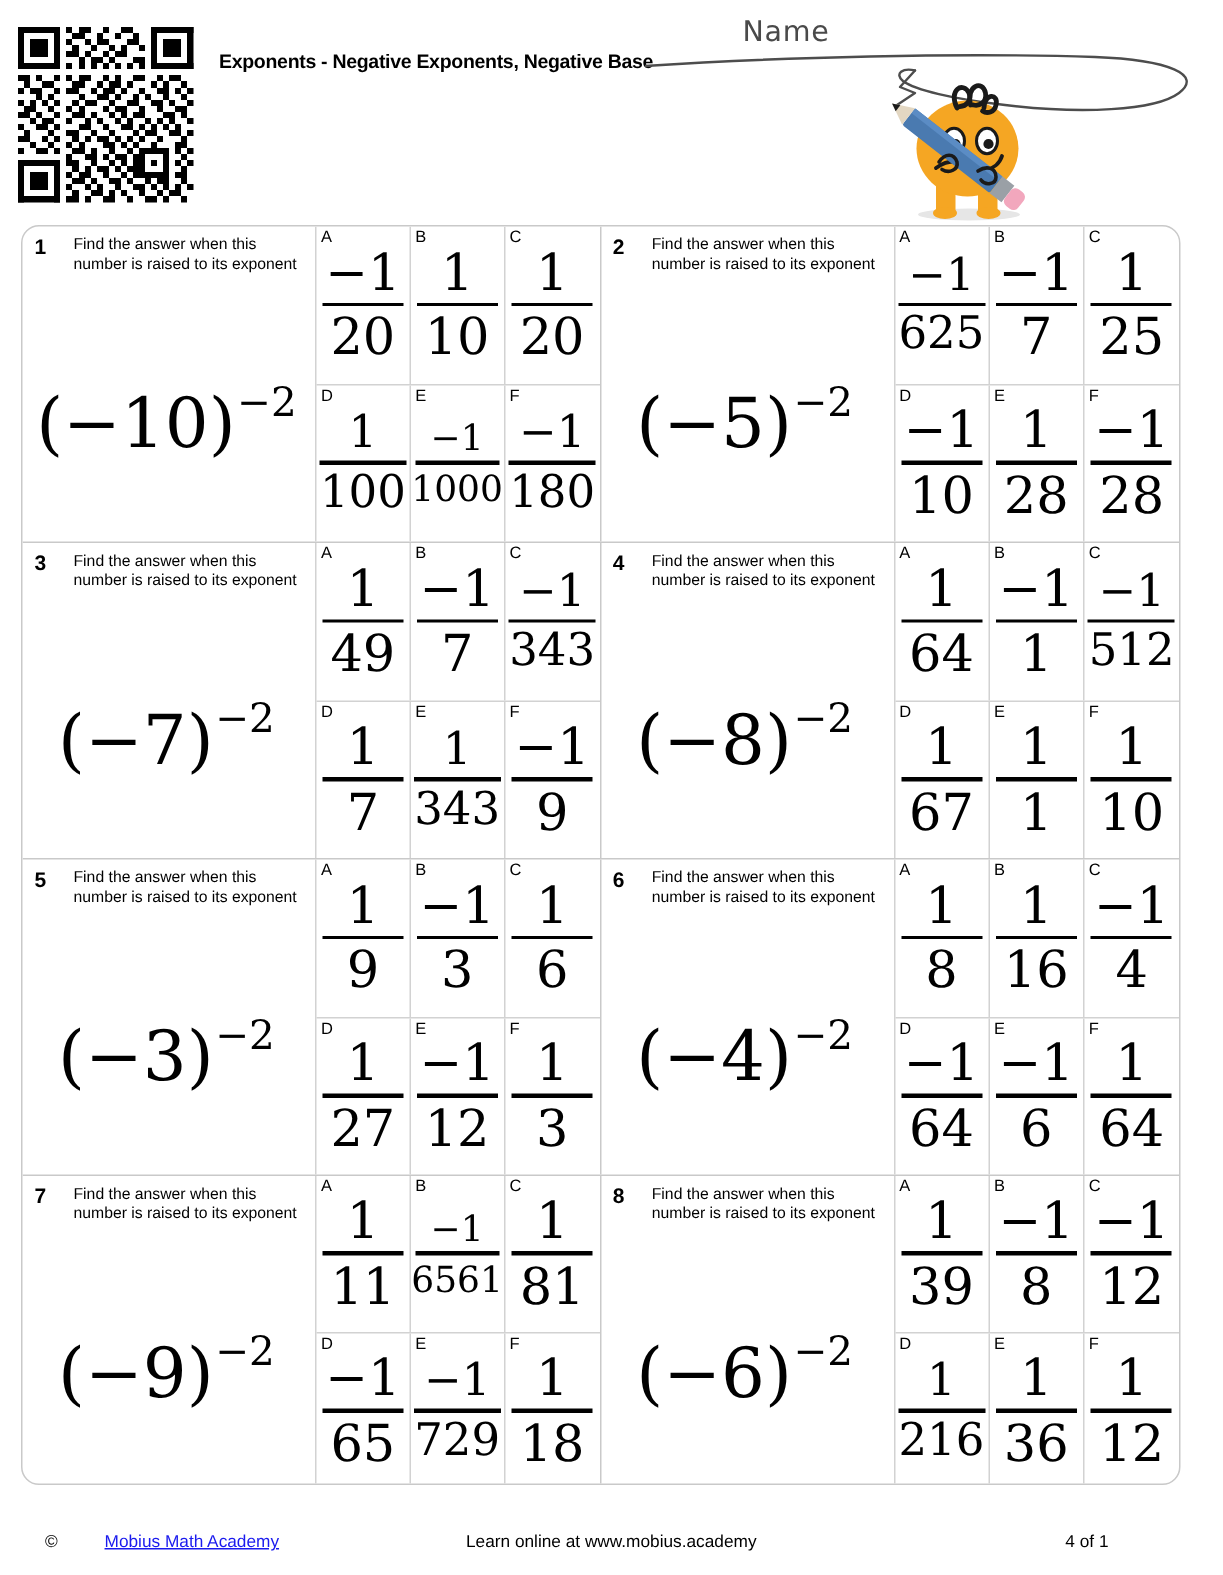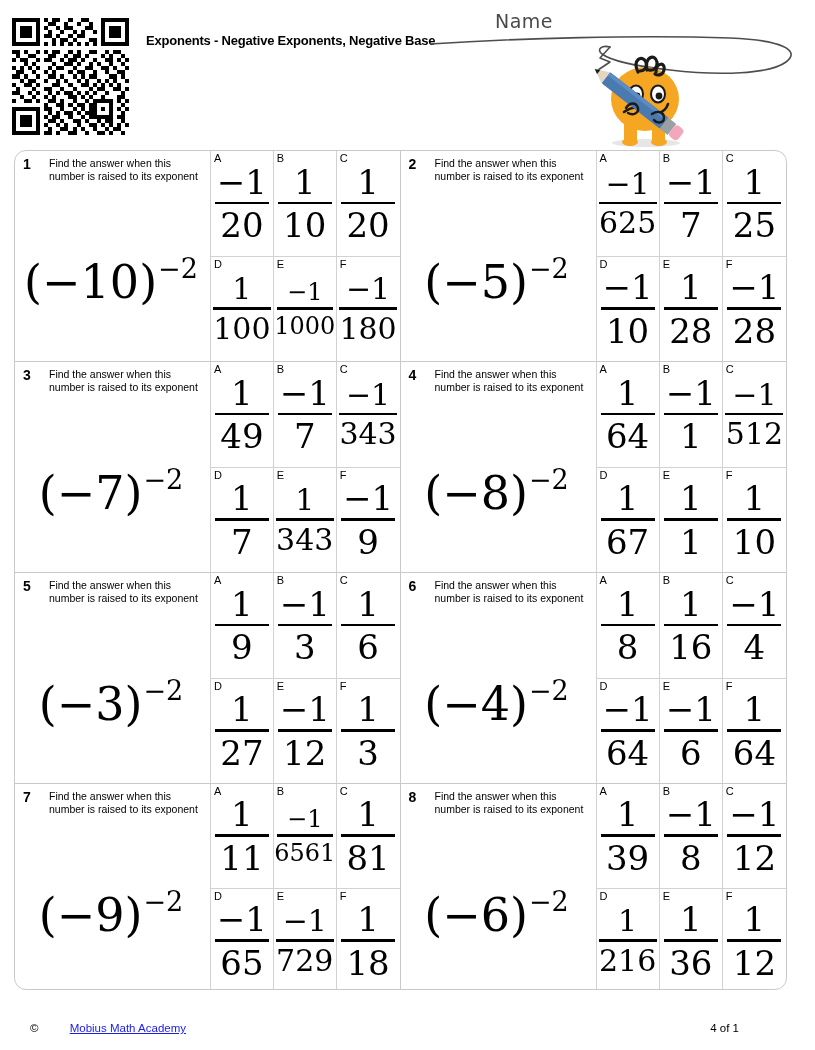--- a/index.html
+++ b/index.html
@@ -1106,14 +1106,15 @@
             </div>
         </div>
       </div>
     </div>
   </div>
 
 </div>
 
 <div class="footer">
   <div class="f-left"><span>©</span> <a href="#">Mobius Math Academy</a></div>
+  <div class="f-center">Learn online at www.mobius.academy</div>
   <div class="f-right">4 of 1</div>
 </div>
 
 </body></html>

